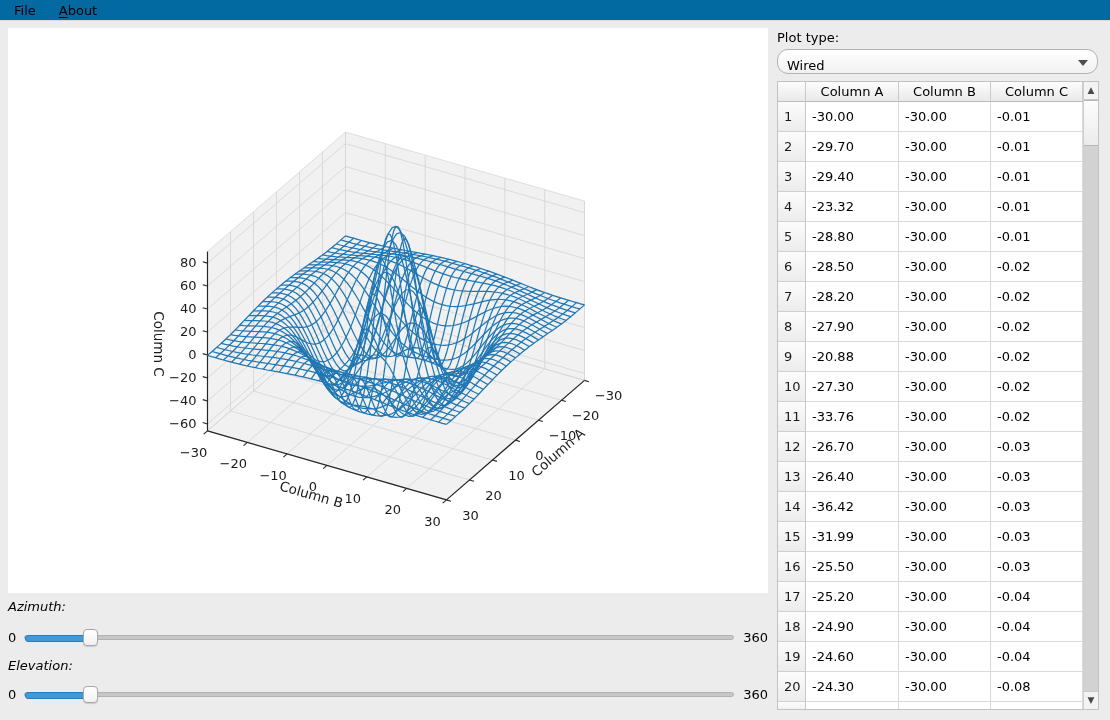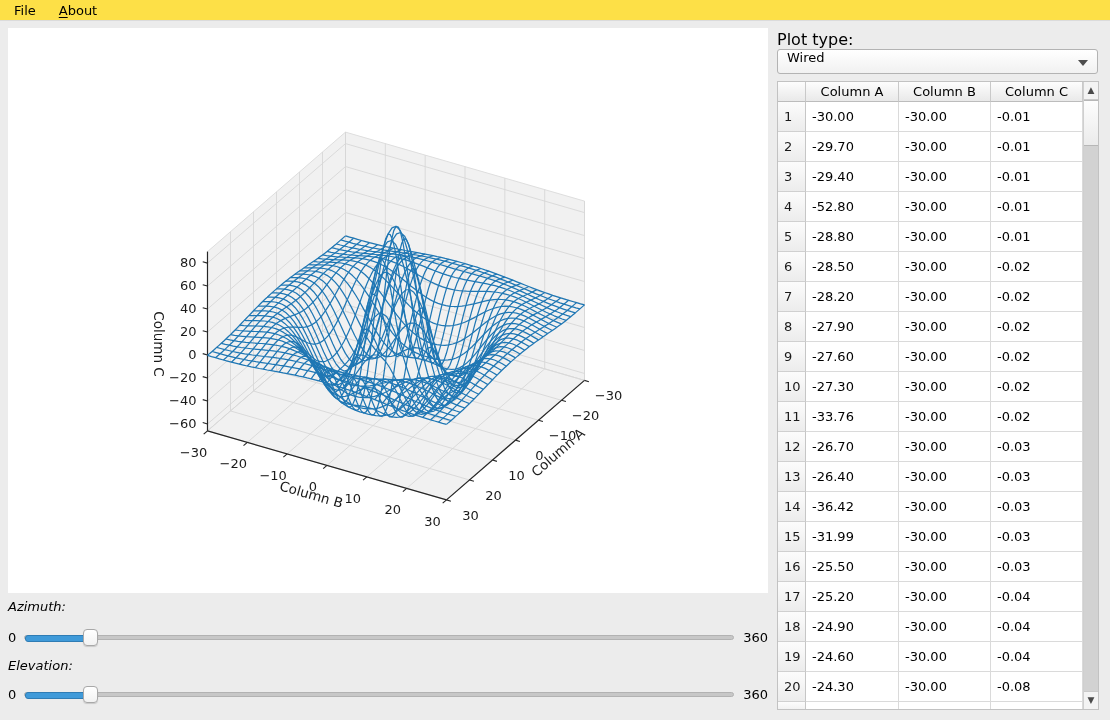--- a/index.html
+++ b/index.html
@@ -5,39 +5,39 @@
   html,body{margin:0;padding:0;}
   body{
     width:1110px;height:720px;position:relative;overflow:hidden;
     background:#ececec;
     font-family:"DejaVu Sans","Liberation Sans",sans-serif;
     color:#000;
   }
   
   .menubar{
     position:absolute;left:0;top:0;right:0;height:20px;
-    background:#fde047;border-bottom:1px solid #dbdbdb;
+    background:#0369a1;border-bottom:1px solid #dbdbdb;
     display:flex;align-items:center;padding-left:10px;gap:15px;
     font-size:13px;
   }
   .menu-item{padding:1px 4px;cursor:default;}
   .menu-item u{text-underline-offset:2px;}
   
   .figure{
     position:absolute;left:8px;top:28px;width:760px;height:565px;
     background:#ffffff;
   }
   .figure svg{display:block;}
   
-  .plot-type-label{position:absolute;left:777px;top:30px;font-size:16px;}
+  .plot-type-label{position:absolute;left:777px;top:30px;font-size:13px;}
   .combobox{
     position:absolute;left:777px;top:49px;width:321px;height:25px;
-    box-sizing:border-box;border:1px solid #b3b3b3;border-radius:3px;
+    box-sizing:border-box;border:1px solid #b3b3b3;border-radius:11px;
     background:linear-gradient(#ffffff,#f1f1f1);
-    display:flex;align-items:flex-start;padding:0 9px;font-size:13px;
+    display:flex;align-items:flex-end;padding:0 9px;font-size:13px;
   }
   .combo-arrow{
     position:absolute;right:9px;top:10px;width:0;height:0;
     border-left:5px solid transparent;border-right:5px solid transparent;
     border-top:6px solid #4d4d4d;
   }
   .table-wrap{
     position:absolute;left:777px;top:81px;width:322px;height:629px;
     box-sizing:border-box;border:1px solid #c2c2c2;background:#fff;
     display:flex;overflow:hidden;
@@ -242,21 +242,21 @@
           <div class="cell">-0.01</div>
         </div>
         <div class="trow">
           <div class="rowhdr">3</div>
           <div class="cell">-29.40</div>
           <div class="cell">-30.00</div>
           <div class="cell">-0.01</div>
         </div>
         <div class="trow">
           <div class="rowhdr">4</div>
-          <div class="cell">-52.80</div>
+          <div class="cell">-23.32</div>
           <div class="cell">-30.00</div>
           <div class="cell">-0.01</div>
         </div>
         <div class="trow">
           <div class="rowhdr">5</div>
           <div class="cell">-28.80</div>
           <div class="cell">-30.00</div>
           <div class="cell">-0.01</div>
         </div>
         <div class="trow">
@@ -272,21 +272,21 @@
           <div class="cell">-0.02</div>
         </div>
         <div class="trow">
           <div class="rowhdr">8</div>
           <div class="cell">-27.90</div>
           <div class="cell">-30.00</div>
           <div class="cell">-0.02</div>
         </div>
         <div class="trow">
           <div class="rowhdr">9</div>
-          <div class="cell">-27.60</div>
+          <div class="cell">-20.88</div>
           <div class="cell">-30.00</div>
           <div class="cell">-0.02</div>
         </div>
         <div class="trow">
           <div class="rowhdr">10</div>
           <div class="cell">-27.30</div>
           <div class="cell">-30.00</div>
           <div class="cell">-0.02</div>
         </div>
         <div class="trow">

